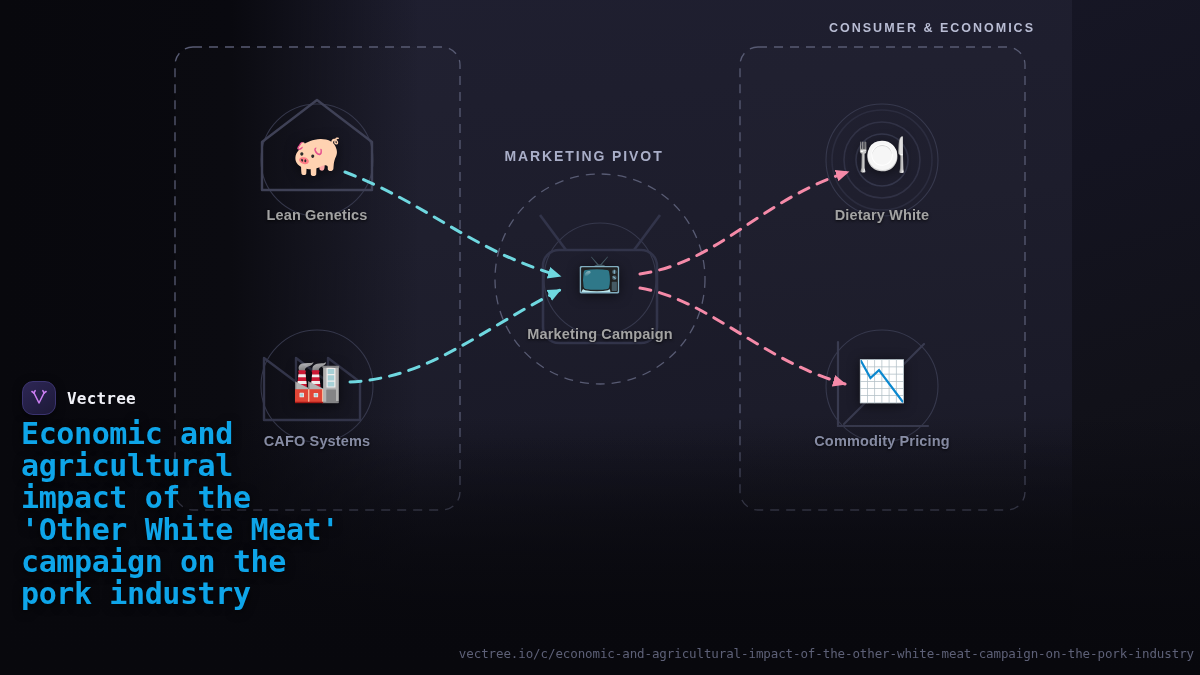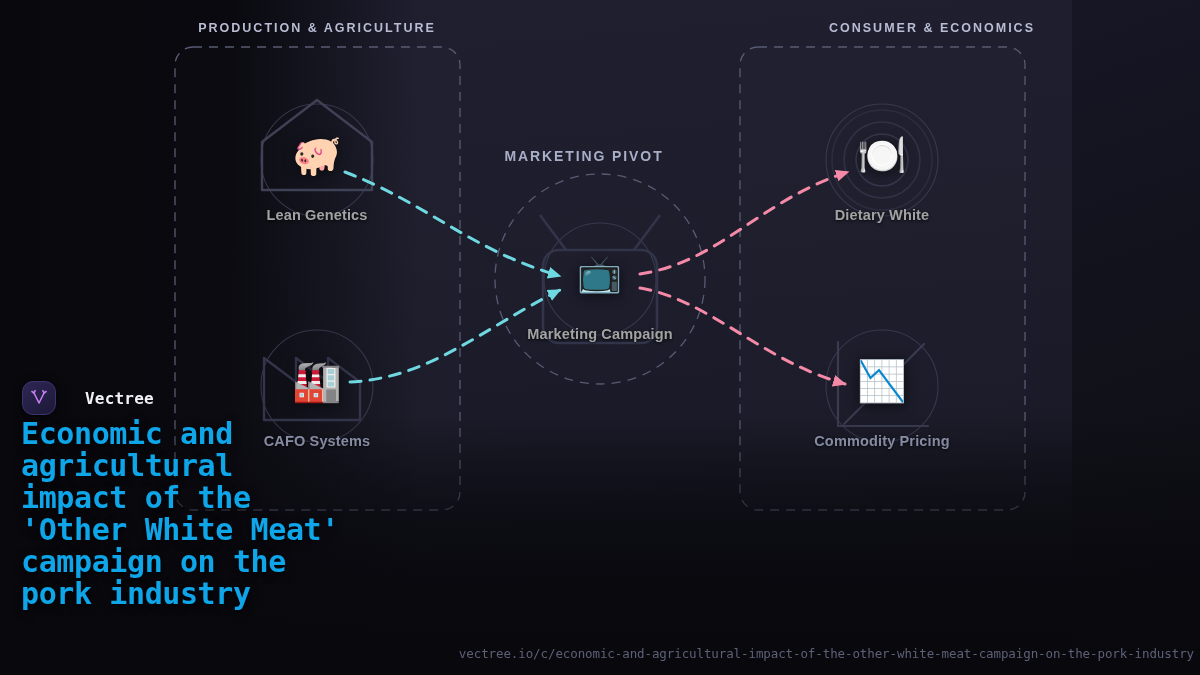--- a/index.html
+++ b/index.html
@@ -93,21 +93,21 @@
     letter-spacing: 0.15px;
     text-shadow: 0 1px 3px rgba(0,0,0,0.8);
     white-space: nowrap;
   }
   .node-label.muted { color: #9aa0bb; }
 
   
   .brand {
     position: absolute;
     left: 22px; top: 381px;
-    display: flex; align-items: center; gap: 29px;
+    display: flex; align-items: center; gap: 11px;
     z-index: 40;
   }
   .brand-mark {
     width: 34px; height: 34px;
     border-radius: 11px;
     background: linear-gradient(145deg, #2d2654 0%, #241f45 55%, #1d1937 100%);
     border: 1px solid #3b3470;
     display: flex; align-items: center; justify-content: center;
     box-shadow: 0 2px 8px rgba(0,0,0,0.5);
   }
@@ -213,21 +213,20 @@
       <path d="M 345 172 C 430 205, 470 250, 560 276" marker-end="url(#arrow-in)"></path>
       <path d="M 350 382 C 430 378, 480 330, 560 290" marker-end="url(#arrow-in)"></path>
     </g>
 
     <g fill="none" stroke="#f58aa8" stroke-width="3" stroke-dasharray="11 9" stroke-linecap="round">
       <path d="M 640 274 C 720 262, 760 200, 848 172" marker-end="url(#arrow-out)"></path>
       <path d="M 640 288 C 710 300, 760 360, 845 384" marker-end="url(#arrow-out)"></path>
     </g>
   </svg>
 
-  <div class="group-label" id="label-left">PRODUCTION &amp; AGRICULTURE</div>
   <div class="group-label" id="label-right">CONSUMER &amp; ECONOMICS</div>
   <div class="group-label" id="label-center">MARKETING PIVOT</div>
 
   <div class="node" style="left:317px; top:160px;">
     <div class="node-art">
       <span class="node-emoji">🐖</span>
     </div>
     <div class="node-label">Lean Genetics</div>
   </div>
 

